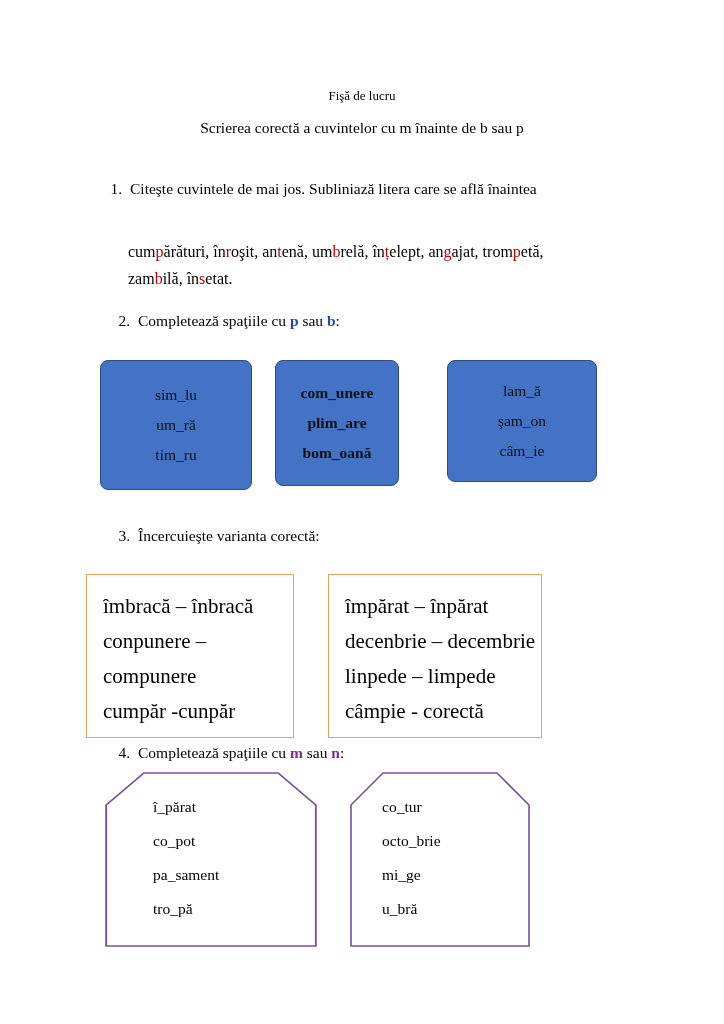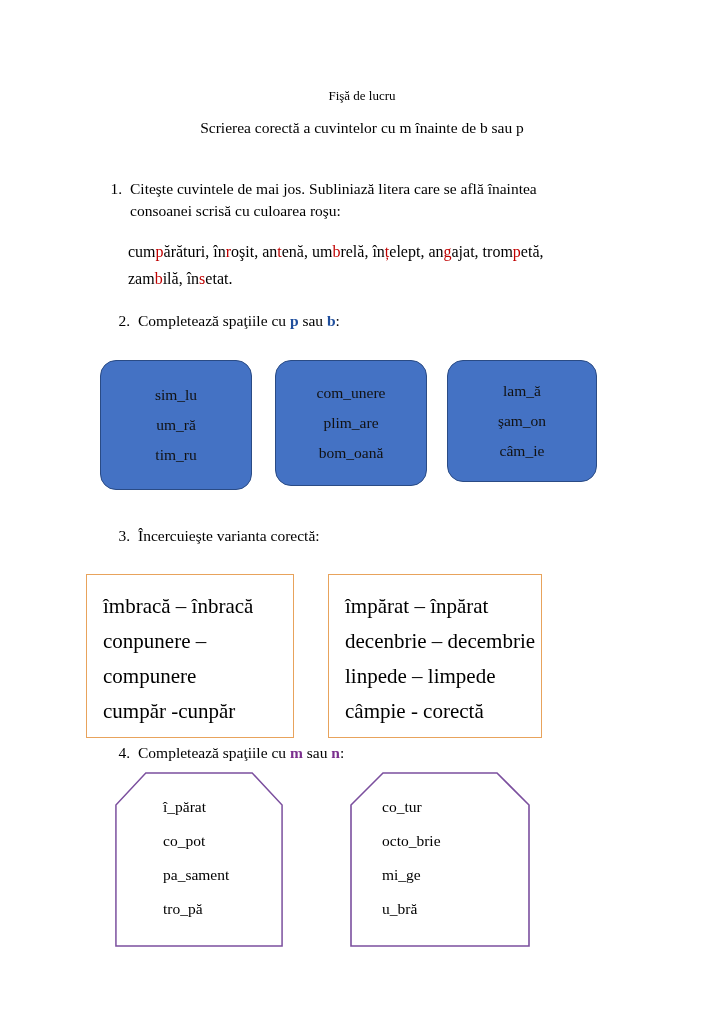--- a/index.html
+++ b/index.html
@@ -86,32 +86,32 @@
     top: 360px;
     left: 100px;
     width: 520px;
     height: 130px;
   }
   .bluebox {
     position: absolute;
     top: 0;
     background: #4472c4;
     border: 1.5px solid #2a4b85;
-    border-radius: 16px;
+    border-radius: 8px;
     box-sizing: border-box;
     display: flex;
     flex-direction: column;
     align-items: center;
     justify-content: center;
     gap: 12px;
     font-size: 15.5px;
     color: #111111;
   }
   .bluebox.b1 { left: 0px;   width: 152px; height: 130px; }
-  .bluebox.b2 { left: 175px; width: 152px; height: 126px; }
+  .bluebox.b2 { left: 175px; width: 124px; height: 126px; font-weight: bold; }
   .bluebox.b3 { left: 347px; width: 150px; height: 122px; }
   .bluebox .w { line-height: 18px; }
 
   
   .orangebox {
     position: absolute;
     border: 1.5px solid #e8a35c;
     background: #ffffff;
     box-sizing: border-box;
     padding: 14px 0 14px 16px;
@@ -134,38 +134,37 @@
     height: 100%;
     display: block;
   }
   .pentabox .plist {
     position: absolute;
     top: 18px;
     left: 48px;
     font-size: 15.5px;
     line-height: 34px;
   }
-  .pentabox.p1 { top: 772px; left: 115px; width: 168px; height: 175px; }
+  .pentabox.p1 { top: 772px; left: 105px; width: 212px; height: 175px; }
   .pentabox.p2 { top: 772px; left: 350px; width: 180px; height: 175px; }
   .pentabox.p2 .plist { left: 32px; }
 </style>
 </head>
 <body>
 
 <div class="page">
 
   <div class="doc-title">Fişă de lucru</div>
   <div class="doc-subtitle">Scrierea corectă a cuvintelor cu m înainte de b sau p</div>
 
   <div class="item" id="q1">
     <span class="item-num">1.</span>
     <span class="item-body">
       <span>Citeşte cuvintele de mai jos. Subliniază litera care se află înaintea</span>
       <br>
-      <span>consoanei scrisă cu culoarea roşu:</span>
     </span>
   </div>
 
   <div class="wordlist">
     <div>
       <span><span>cum</span><span class="red">p</span><span>ărături,</span></span>
       <span><span>în</span><span class="red">r</span><span>oşit,</span></span>
       <span><span>an</span><span class="red">t</span><span>enă,</span></span>
       <span><span>um</span><span class="red">b</span><span>relă,</span></span>
       <span><span>în</span><span class="red">ț</span><span>elept,</span></span>

